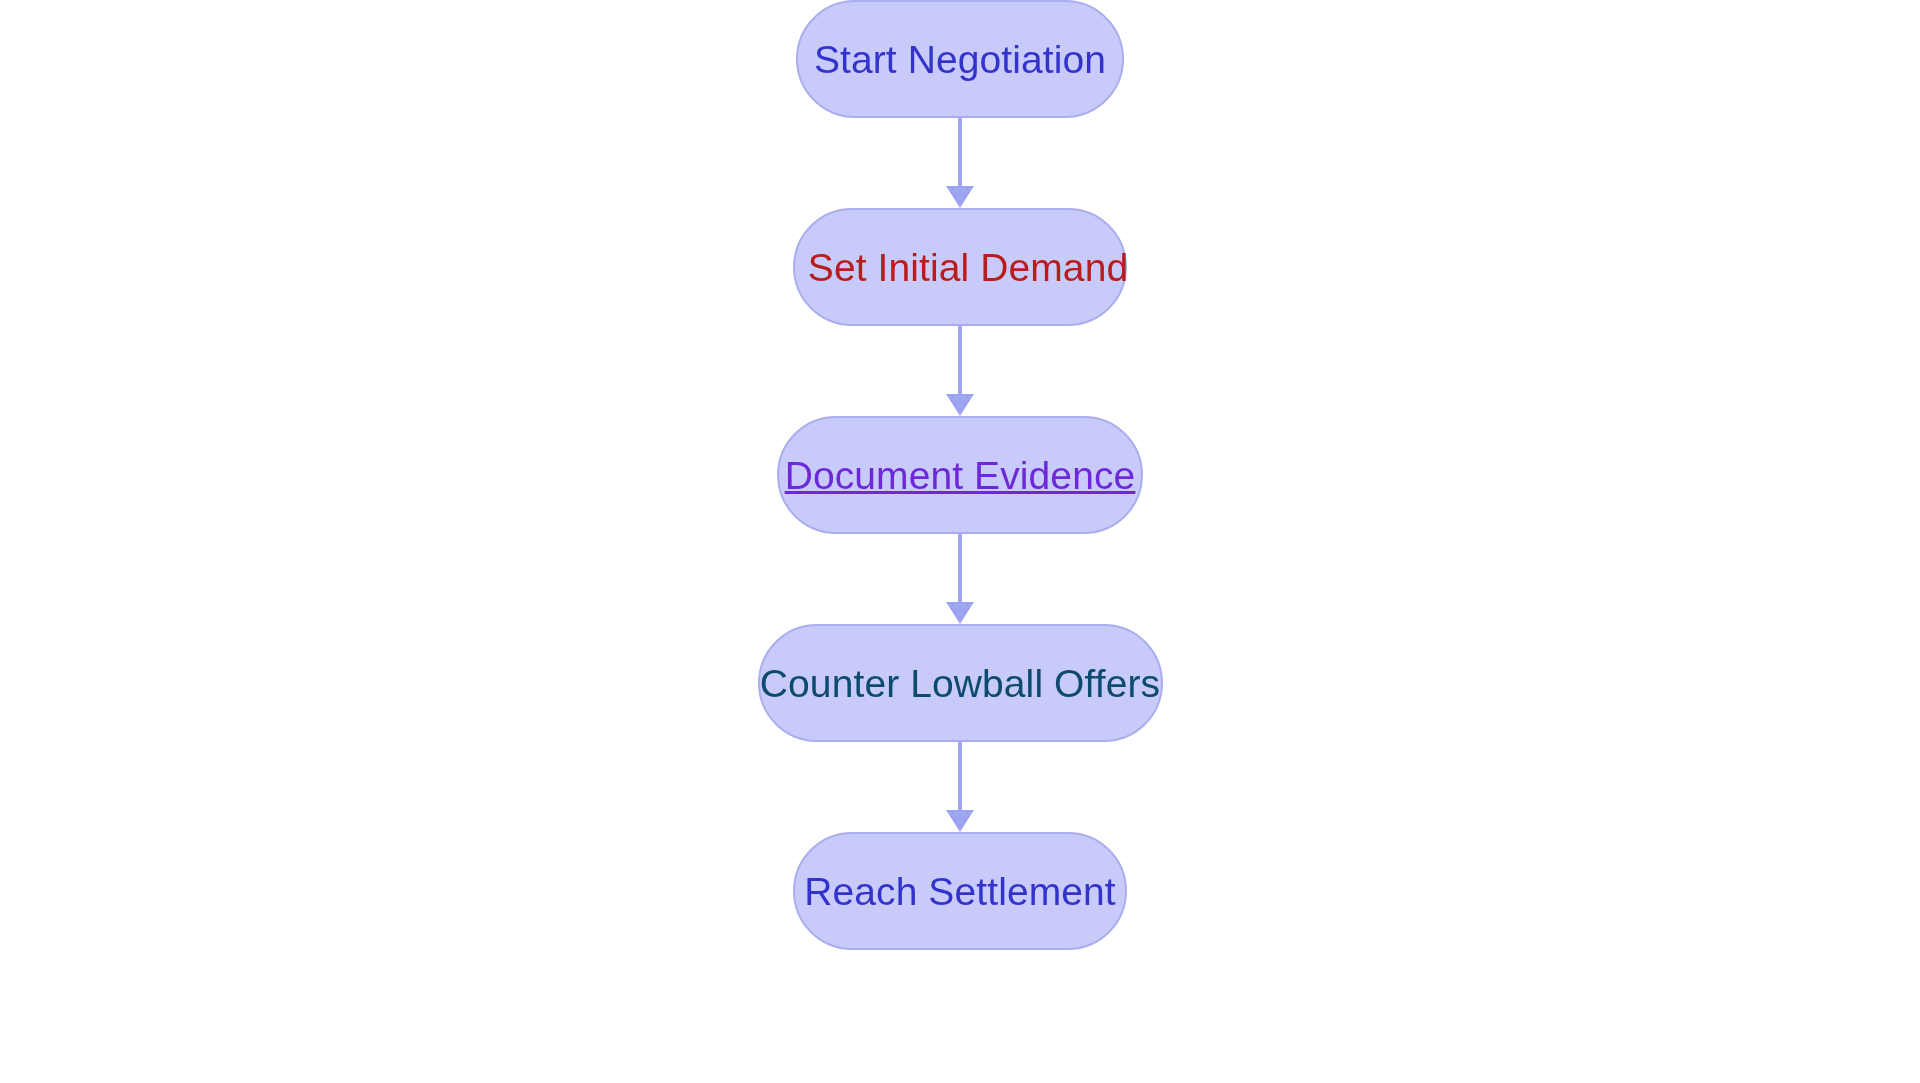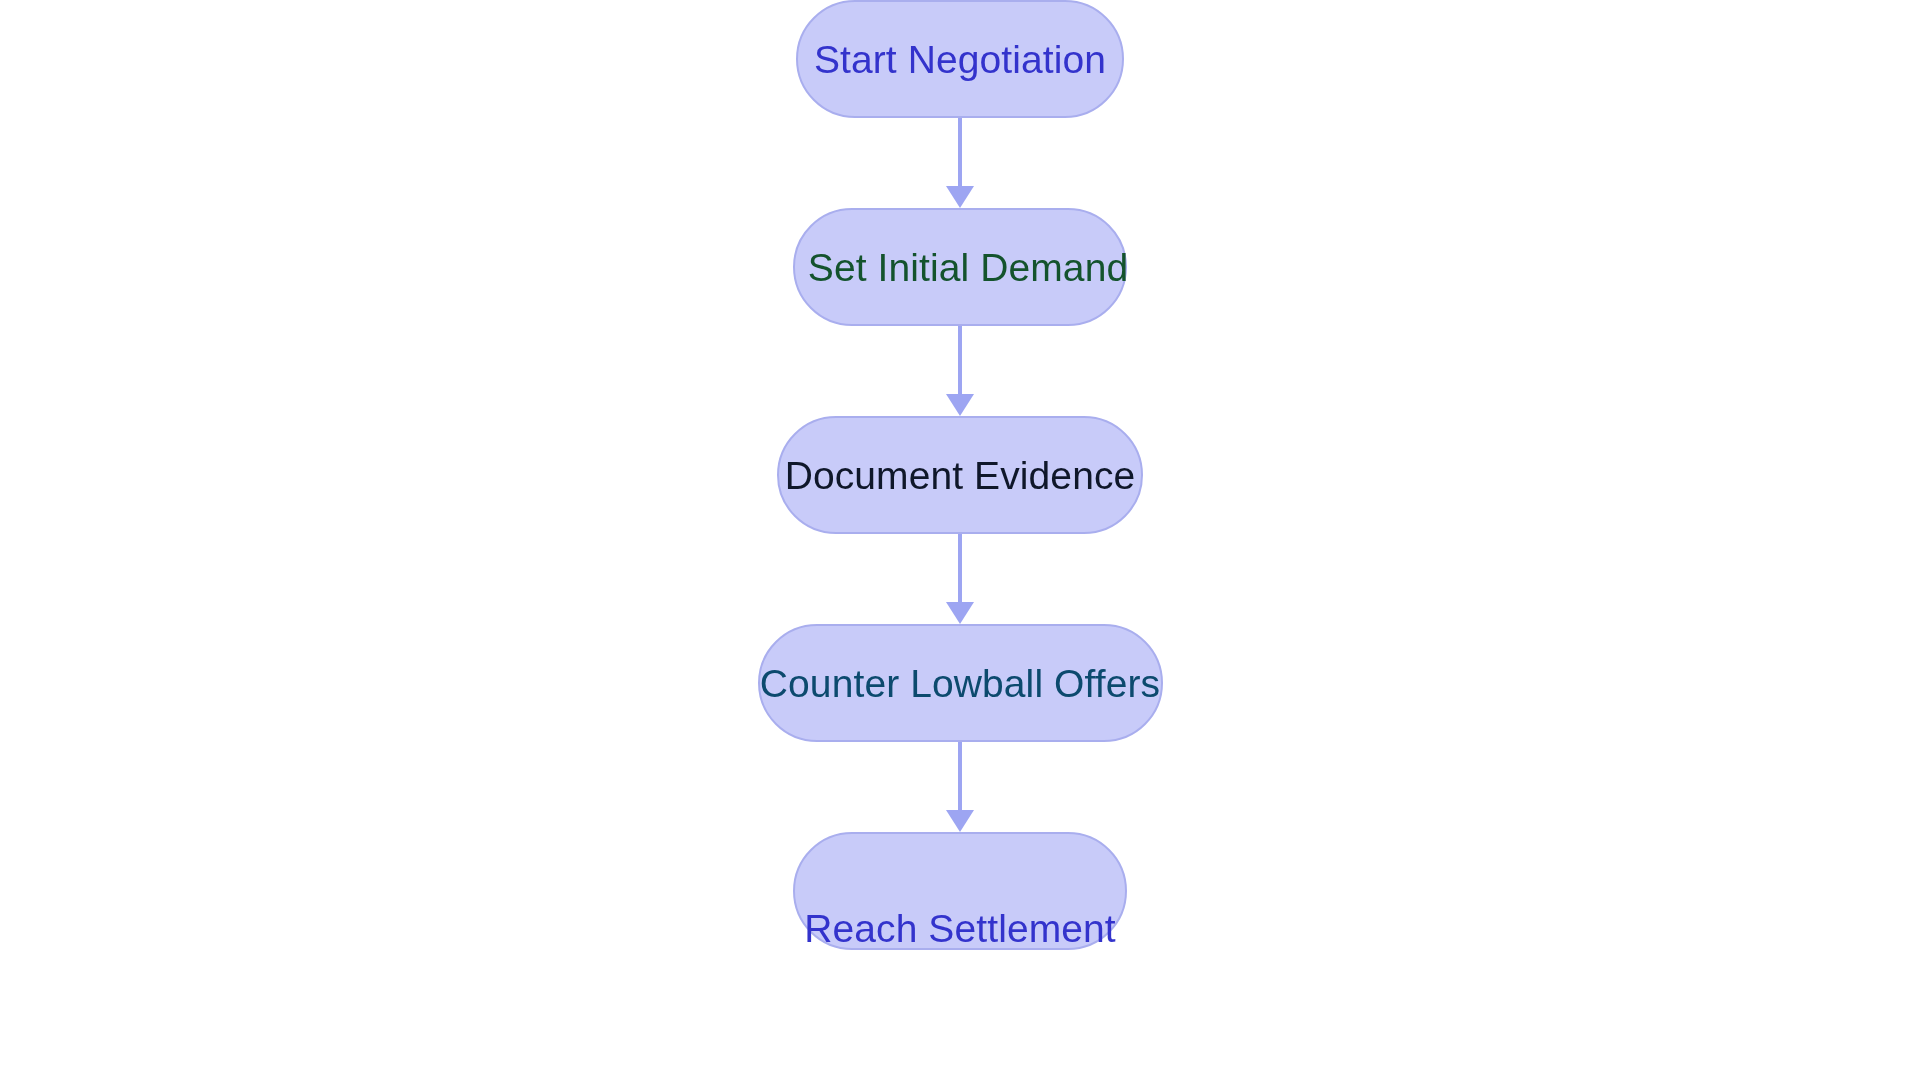--- a/index.html
+++ b/index.html
@@ -72,21 +72,21 @@
     border-left: 14px solid transparent;
     border-right: 14px solid transparent;
     border-top: 22px solid #9da5f2;
     margin-top: -1px;
   }
   
   .node-w-1 { width: 328px; }
   .node-w-2 { width: 334px; }
   .node-w-3 { width: 366px; }
   .node-w-4 { width: 405px; }
-  .node-w-5 { width: 334px; align-items: flex-end; }
+  .node-w-5 { width: 334px; }
 
   
   .conn-h-1 { height: 90px; }
   .conn-h-2 { height: 90px; }
   .conn-h-3 { height: 90px; }
   .conn-h-4 { height: 90px; }
 </style>
 </head>
 <body>
 
@@ -96,30 +96,30 @@
     <div class="flow-node node-w-1" style="background: rgb(200, 203, 249); border-color: rgb(169, 174, 238);">
       <span class="flow-node-label" style="color: rgb(51, 51, 204);">Start Negotiation</span>
     </div>
 
     <div class="flow-connector conn-h-1">
       <div class="flow-connector-line" style="background: rgb(157, 165, 242);"></div>
       <div class="flow-connector-head" style="border-top-color: rgb(157, 165, 242);"></div>
     </div>
 
     <div class="flow-node node-w-2" style="background: rgb(200, 203, 249); border-color: rgb(169, 174, 238);">
-      <span class="flow-node-label" style="color: #14532d; margin-left: 16px;">Set Initial Demand</span>
+      <span class="flow-node-label" style="color: #b91c1c; margin-left: 16px;">Set Initial Demand</span>
     </div>
 
     <div class="flow-connector conn-h-2">
       <div class="flow-connector-line" style="background: rgb(157, 165, 242);"></div>
       <div class="flow-connector-head" style="border-top-color: rgb(157, 165, 242);"></div>
     </div>
 
     <div class="flow-node node-w-3" style="background: rgb(200, 203, 249); border-color: rgb(169, 174, 238);">
-      <span class="flow-node-label" style="color: #0f172a;">Document Evidence</span>
+      <span class="flow-node-label" style="color: #6d28d9; text-decoration: underline;">Document Evidence</span>
     </div>
 
     <div class="flow-connector conn-h-3">
       <div class="flow-connector-line" style="background: rgb(157, 165, 242);"></div>
       <div class="flow-connector-head" style="border-top-color: rgb(157, 165, 242);"></div>
     </div>
 
     <div class="flow-node node-w-4" style="background: rgb(200, 203, 249); border-color: rgb(169, 174, 238);">
       <span class="flow-node-label" style="color: #0c4a6e;">Counter Lowball Offers</span>
     </div>

